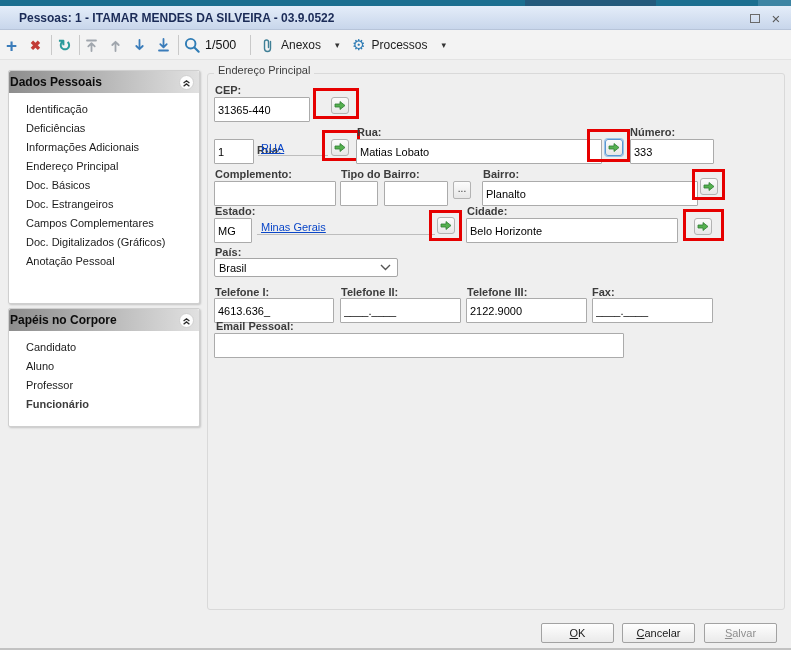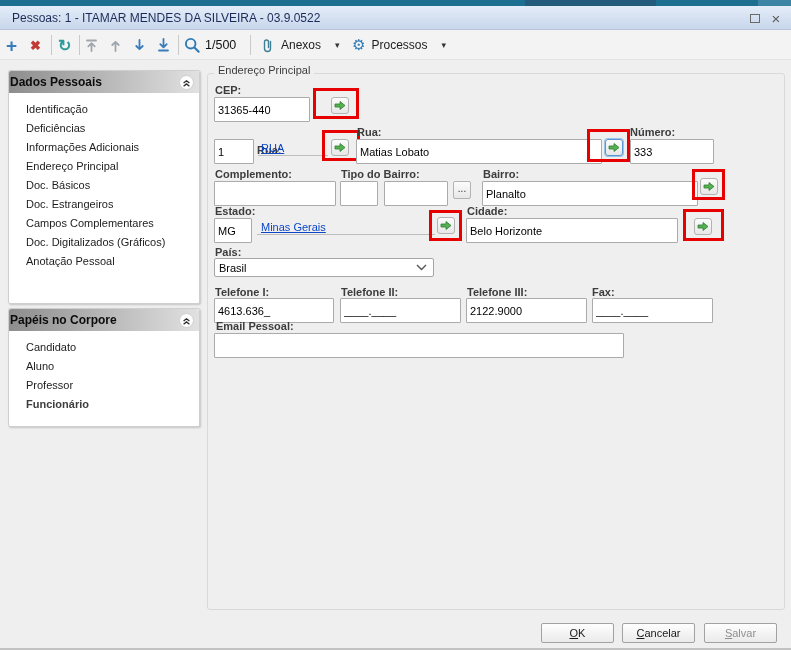--- a/index.html
+++ b/index.html
@@ -10,21 +10,21 @@
 
   
   .topstrip { position:absolute; left:0; top:0; width:791px; height:6px; background:#1c6f90; }
   .topstrip .seg-dark { position:absolute; left:525px; top:0; width:131px; height:6px; background:#245a7c; }
   .topstrip .seg-light { position:absolute; left:758px; top:0; width:33px; height:6px; background:#3c84a3; }
 
   
   .titlebar { position:absolute; left:0; top:6px; width:791px; height:24px;
               background:linear-gradient(#e4edf9,#c8d6eb); border-bottom:1px solid #b7c4d9;
               display:flex; align-items:center; }
-  .title-text { margin-left:12px; font-size:12px; font-weight:normal; color:#1b2b57; }
+  .title-text { margin-left:19px; font-size:12px; font-weight:bold; color:#1b2b57; }
   .win-btn { position:absolute; top:0; height:24px; display:flex; align-items:center; justify-content:center;
              width:18px; color:#5a5a5a; cursor:pointer; }
   .maxi-box { width:10px; height:9px; border:1px solid #6a6a6a; }
   .close-glyph { font-size:15px; line-height:1; color:#5a5a5a; }
 
   
   .toolbar { position:absolute; left:0; top:30px; width:791px; height:30px; background:#f3f3f3;
              border-bottom:1px solid #e3e3e3; }
   .tbi { position:absolute; top:0; height:30px; display:flex; align-items:center; cursor:pointer; }
   .tb-sep { position:absolute; top:5px; width:1px; height:20px; background:#c9c9c9; }
@@ -61,21 +61,21 @@
 
   .arrow-btn { position:absolute; width:18px; height:17px; border:1px solid #b3b3b3; border-radius:3px;
                background:linear-gradient(#fcfcfc,#e7e7e7); display:flex; align-items:center;
                justify-content:center; cursor:pointer; }
   .arrow-btn.focused { border-color:#5a97d1; box-shadow:0 0 0 1px #9cc3e8; }
   .more-btn { position:absolute; width:18px; height:18px; border:1px solid #b3b3b3; border-radius:2px;
               background:linear-gradient(#fcfcfc,#e7e7e7); font-size:10px; color:#333; text-align:center;
               line-height:13px; cursor:pointer; }
   .hl { position:absolute; border:3px solid #e60000; pointer-events:none; }
 
-  .select { position:absolute; left:214px; top:258px; width:220px; height:19px; background:#fff;
+  .select { position:absolute; left:214px; top:258px; width:184px; height:19px; background:#fff;
             border:1px solid #a6a6a6; border-radius:2px; display:flex; align-items:center; cursor:pointer; }
   .select-val { font-size:11px; color:#000; padding-left:4px; flex:1; }
   .select-chev { margin-right:6px; display:flex; }
 
   .push-btn { position:absolute; width:73px; height:20px; border:1px solid #a2a2a2; border-radius:2px;
               background:linear-gradient(#fefefe,#eaeaea); font-size:11px; color:#1a1a1a;
               text-align:center; line-height:18px; cursor:pointer; }
   .push-btn::first-letter { text-decoration:underline; }
   .push-btn.disabled { color:#8f8f8f; }
 </style>

